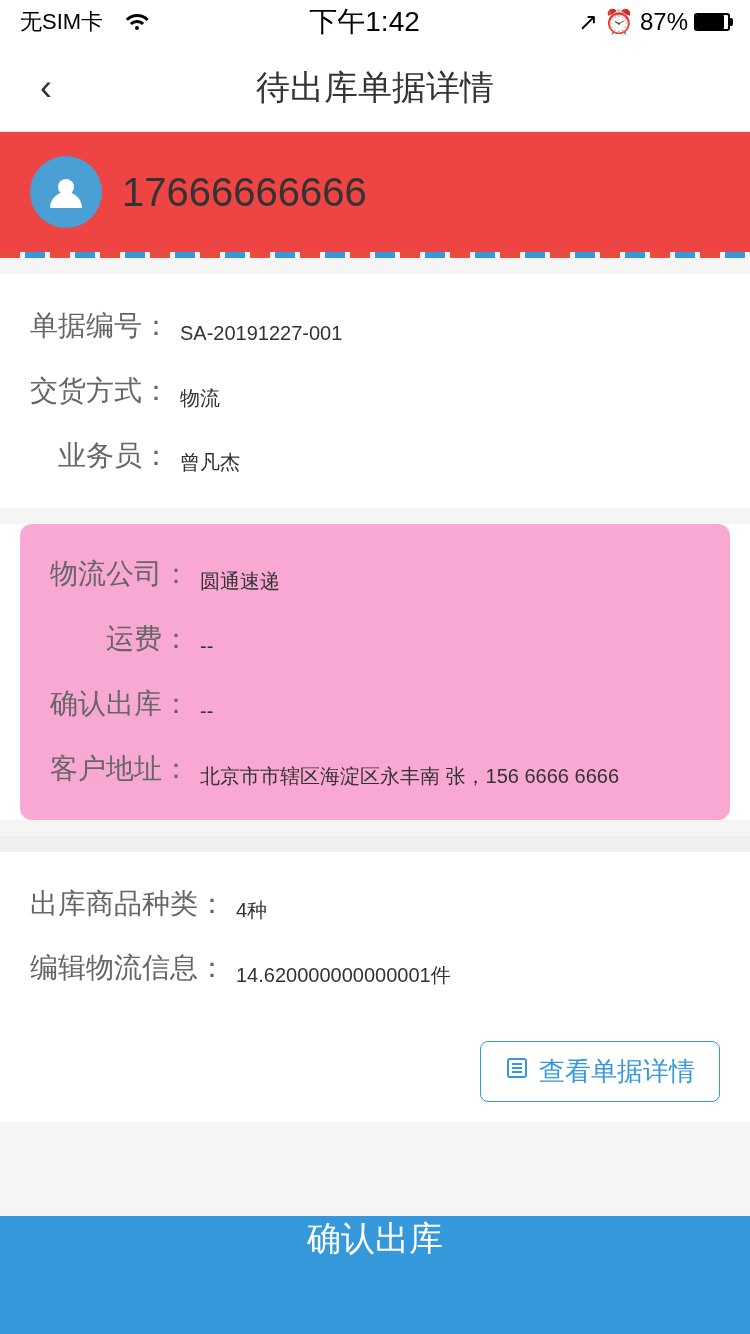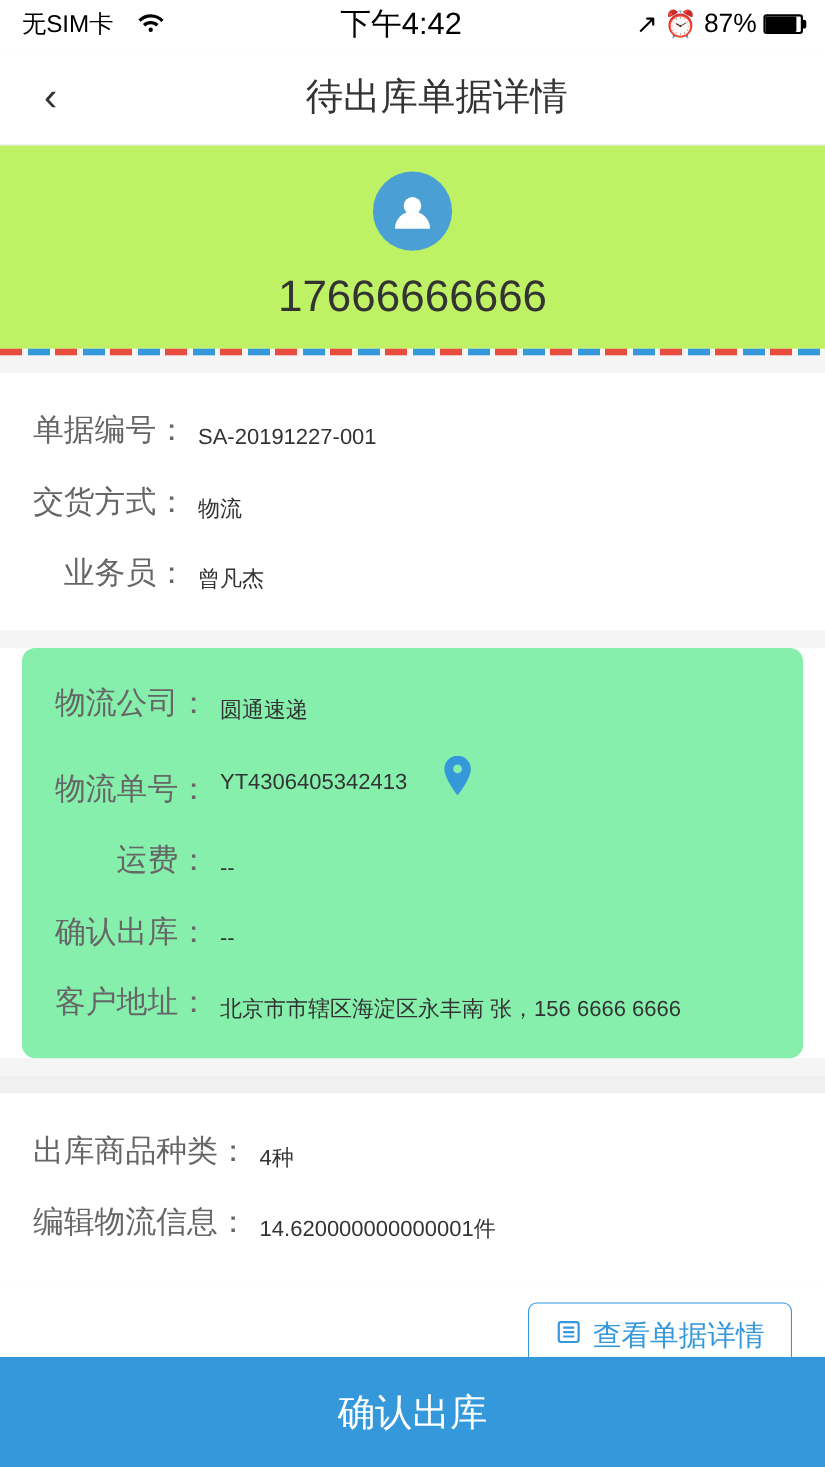--- a/index.html
+++ b/index.html
@@ -45,21 +45,20 @@
       cursor: pointer;
       padding: 10px;
     }
     .nav-title {
       position: absolute;
       left: 50%;
       transform: translateX(-50%);
       font-size: 34px;
       font-weight: 500;
       color: #333;
-      margin-left: 22px;
     }
 
     
     .customer-header {
       background: #fff;
       padding: 24px 30px;
       display: flex;
       align-items: center;
       gap: 20px;
       border-bottom: none;
@@ -118,21 +117,21 @@
       flex-shrink: 0;
     }
     .field-value {
       color: #333;
       font-size: 20px;
       flex: 1;
     }
 
     
     .logistics-section {
-      background: #86efac;
+      background: #f9a8d4;
       margin: 16px 20px;
       border-radius: 12px;
       padding: 28px 30px;
     }
 
     .tracking-number-row {
       display: flex;
       align-items: center;
       gap: 16px;
     }
@@ -184,23 +183,23 @@
       background: #fff;
     }
 
     
     .confirm-bar {
       position: fixed;
       bottom: 0;
       left: 0;
       width: 750px;
       background: #3498db;
-      height: 100px;
-      display: flex;
-      align-items: center;
+      height: 118px;
+      display: flex;
+      align-items: flex-start;
       justify-content: center;
       cursor: pointer;
     }
     .confirm-text {
       color: #fff;
       font-size: 34px;
       font-weight: 500;
     }
 
     .content-area {
@@ -212,40 +211,40 @@
 
 <div class="status-bar">
   <div class="status-left">
     <span style="font-size:22px;">无SIM卡</span>
     <span>
       <svg width="28" height="20" viewBox="0 0 28 20">
           <path d="M14 16a2 2 0 1 1 0 4 2 2 0 0 1 0-4zm0-6c2.8 0 5.3 1.1 7.1 2.9l-2.1 2.1A7 7 0 0 0 14 13a7 7 0 0 0-5 2l-2.1-2.1A9.9 9.9 0 0 1 14 10zm0-6c4.6 0 8.7 1.9 11.7 4.9L23.6 11A12.9 12.9 0 0 0 14 7c-3.6 0-6.8 1.5-9.1 3.8L2.8 8.8A15.9 15.9 0 0 1 14 4z" fill="#000"></path>
         </svg>
     </span>
   </div>
-  <div class="status-center">下午4:42</div>
+  <div class="status-center">下午1:42</div>
   <div class="status-right">
     <span>↗</span>
     <span>⏰</span>
     <span>87%</span>
     <span style="display:inline-block;width:36px;height:18px;border:2px solid #000;border-radius:3px;position:relative;">
       <span style="display:block;width:87%;height:100%;background:#000;border-radius:1px;"></span>
       <span style="position:absolute;right:-5px;top:3px;width:3px;height:8px;background:#000;border-radius:0 2px 2px 0;"></span>
     </span>
   </div>
 </div>
 
 <div class="nav-bar">
   <span class="nav-back">‹</span>
   <span class="nav-title">待出库单据详情</span>
 </div>
 
 <div class="content-area">
 
-  <div class="customer-header" style="background:#bef264; border-bottom: none; flex-direction: column;">
+  <div class="customer-header" style="background:#ef4444; border-bottom: none;">
     <div class="avatar">
       <svg width="40" height="40" viewBox="0 0 40 40" fill="white">
         <circle cx="20" cy="15" r="8"></circle>
         <path d="M4 36c0-8.8 7.2-16 16-16s16 7.2 16 16"></path>
       </svg>
     </div>
     <span class="customer-phone">17666666666</span>
   </div>
 
   <div class="dashed-line"></div>
@@ -263,31 +262,20 @@
       <span class="field-label">业务员：</span>
       <span class="field-value">曾凡杰</span>
     </div>
   </div>
 
   <div style="background:#fff; padding: 0 0 0 0;">
     <div class="logistics-section">
       <div class="field-row">
         <span class="field-label">物流公司：</span>
         <span class="field-value">圆通速递</span>
-      </div>
-      <div class="field-row">
-        <span class="field-label">物流单号：</span>
-        <span class="field-value tracking-number-row">
-          <span>YT43064053424​13</span>
-          <span class="location-icon" style="margin-left:14px;">
-            <svg width="32" height="36" viewBox="0 0 32 36" fill="#3498db">
-              <path d="M16 0C9.4 0 4 5.4 4 12c0 9 12 24 12 24s12-15 12-24C28 5.4 22.6 0 16 0zm0 16a4 4 0 1 1 0-8 4 4 0 0 1 0 8z"></path>
-            </svg>
-          </span>
-        </span>
       </div>
       <div class="field-row">
         <span class="field-label">运费：</span>
         <span class="field-value">--</span>
       </div>
       <div class="field-row">
         <span class="field-label">确认出库：</span>
         <span class="field-value">--</span>
       </div>
       <div class="field-row">

